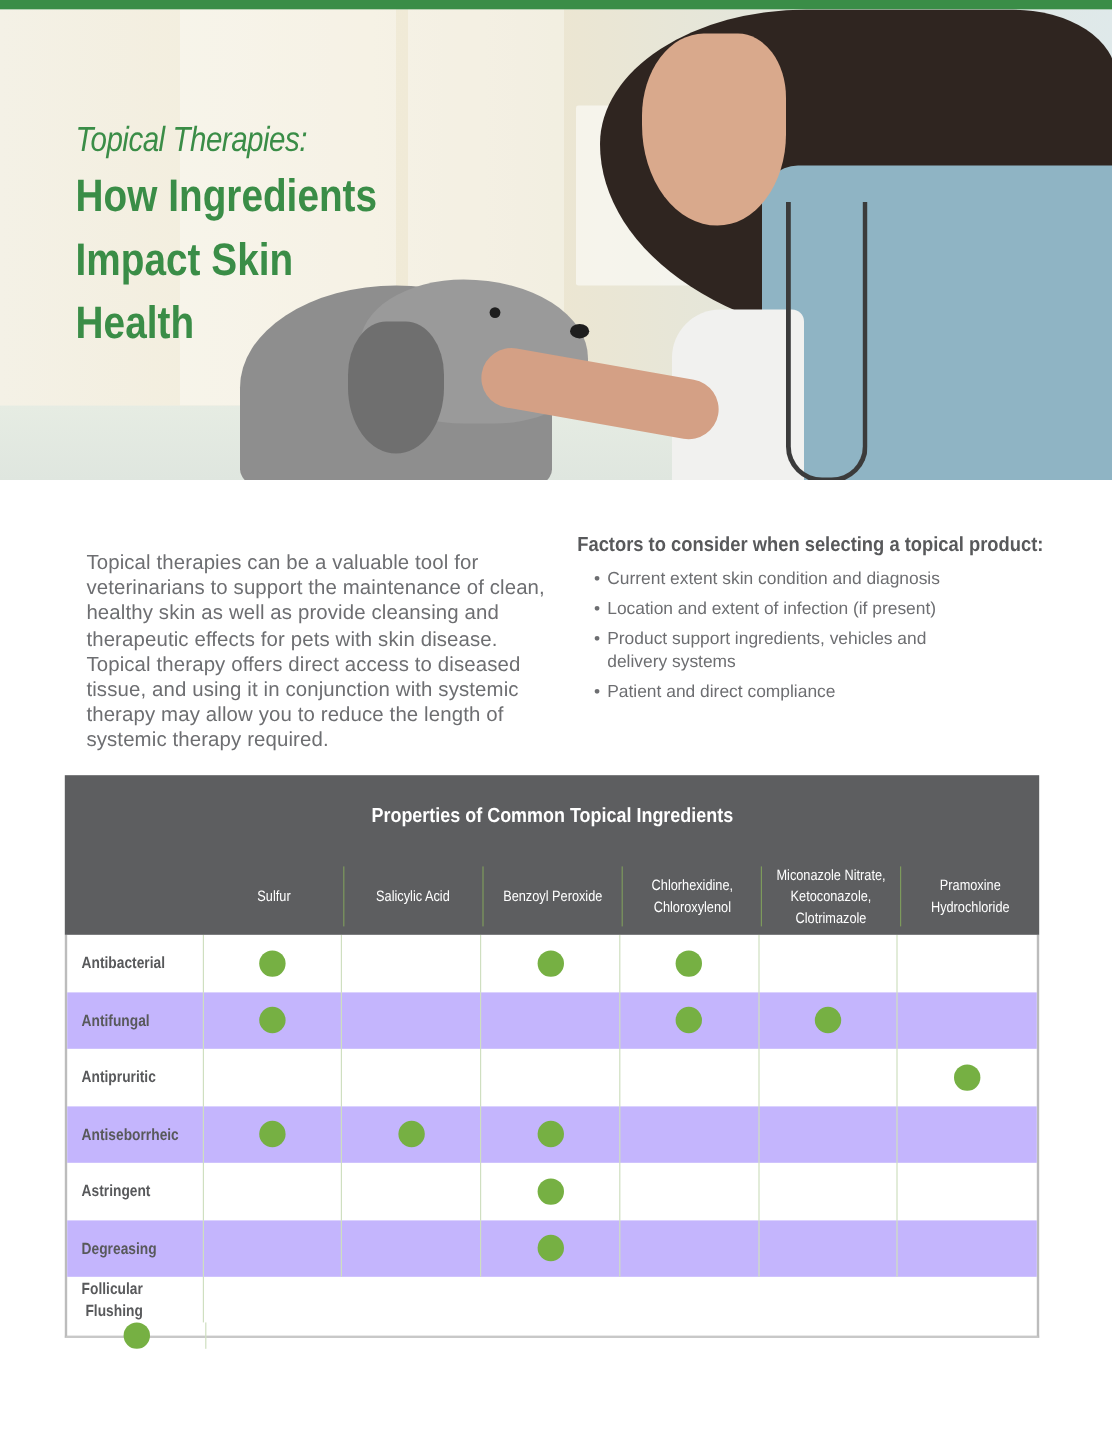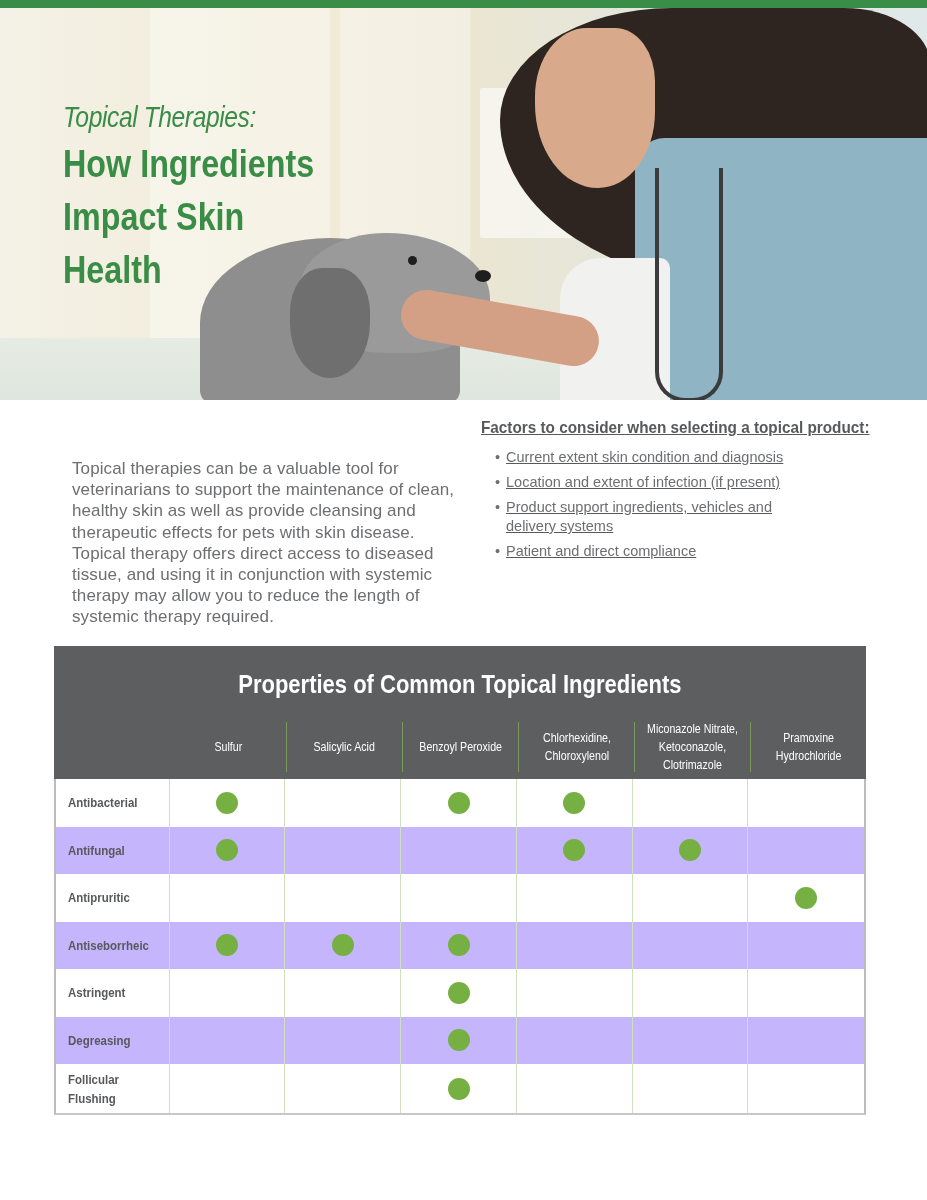--- a/index.html
+++ b/index.html
@@ -39,56 +39,56 @@
       line-height: 49px; transform: scaleX(0.85); transform-origin: left; white-space: nowrap; margin-top: 4px;
     }
 
     
     .intro {
       position: absolute; left: 55px; top: 441px; width: 390px;
       font-size: 17px; line-height: 21.2px; color: #6d6e71; letter-spacing: 0.1px; margin-left: 17px;
     }
 
     
-    .factors { position: absolute; left: 481px; top: 417px; width: 400px; text-decoration: underline; }
+    .factors { position: absolute; left: 481px; top: 443px; width: 400px; }
     .factors .heading {
       font-weight: bold; font-size: 17px; color: #58595b; white-space: nowrap;
       transform: scaleX(0.9); transform-origin: left; line-height: 22px;
     }
     .factors ul { list-style: none; margin: 9px 0 0 0; padding: 0 0 0 14px; }
     .factors li {
       position: relative; padding-left: 11px; font-size: 14.5px; line-height: 19px; color: #6d6e71; margin-bottom: 6px; width: 300px;
     }
     .factors li .bullet { position: absolute; left: 0; top: 0; }
 
     
     .props-table { position: absolute; left: 54px; top: 646px; width: 812px; }
     .tbl-head { background: #5d5e60; height: 133px; position: relative; }
     .tbl-title {
       position: absolute; left: 0; top: 24px; width: 812px; text-align: center;
-      font-weight: bold; font-size: 25px; color: #ffffff;
+      font-weight: bold; font-size: 17px; color: #ffffff;
     }
     .tbl-title span { display: inline-block; transform: scaleX(0.88); }
     .col-headers { position: absolute; left: 0; top: 76px; width: 812px; height: 50px; display: flex; }
     .col-headers .rowhead-spacer { width: 116px; }
     .col-header {
       width: 116px; display: flex; align-items: center; justify-content: center; text-align: center;
       color: #ffffff; font-size: 12.5px; line-height: 18px; border-left: 1px solid #7d9a5c; box-sizing: border-box;
     }
     .col-header:first-of-type { border-left: none; }
     .col-header span { display: inline-block; transform: scaleX(0.85); white-space: pre-line; }
     .col-header.first { border-left: none; }
 
     .tbl-body { border-left: 2px solid #bcbcbc; border-right: 2px solid #bcbcbc; border-bottom: 2px solid #c8c8c8; box-sizing: border-box; }
     .tbl-row { display: flex; height: 47.5px; }
     .tbl-row.alt { background: #c4b5fd; }
-    .tbl-row.tall { height: 49px; }
+    .tbl-row.tall { height: 49px; flex-direction: column; }
     .row-label {
       width: 114px; box-sizing: border-box; padding-left: 12px; display: flex; align-items: center;
-      font-weight: bold; font-size: 13.5px; color: #58595b; line-height: 19px; border-right: 1px solid #cfdfc0;
+      font-weight: bold; font-size: 13.5px; color: #58595b; line-height: 19px; border-right: 1px solid #cfdfc0; text-align: right;
     }
     .row-label span { display: inline-block; transform: scaleX(0.85); transform-origin: left; white-space: pre-line; }
     .cell {
       width: 116px; box-sizing: border-box; border-right: 1px solid #cfdfc0; display: flex; align-items: center; justify-content: center;
     }
     .cell:last-child { border-right: none; }
     .dot { width: 22px; height: 22px; border-radius: 50%; background: #76b043; }
   </style>
 </head>
 <body>

